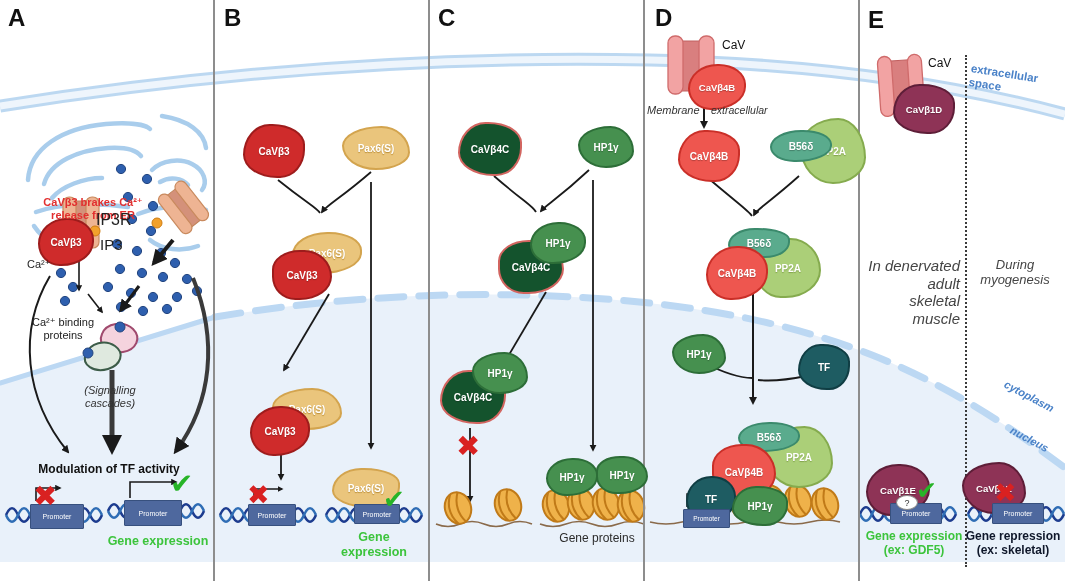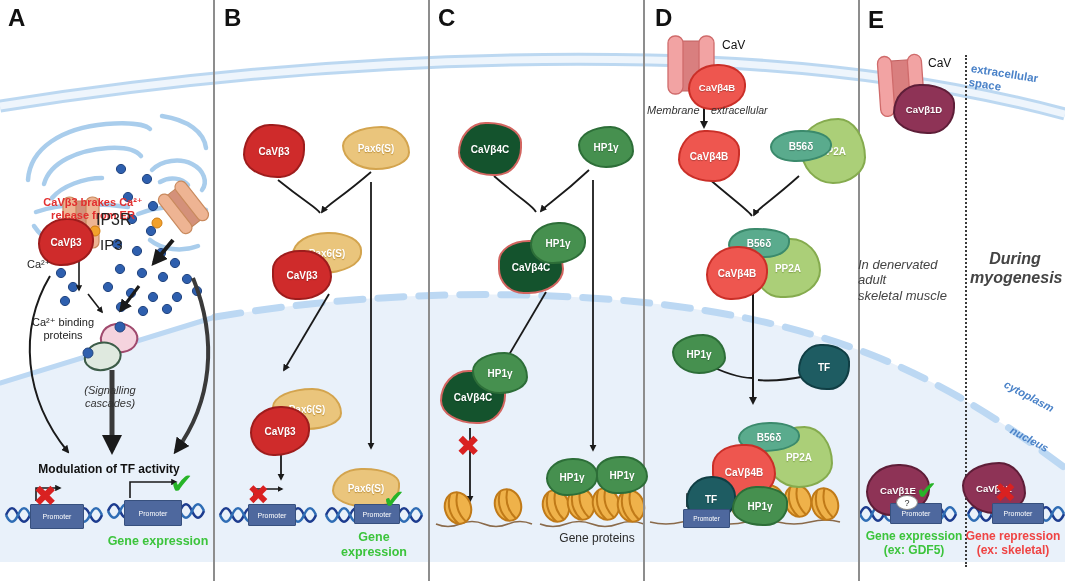--- a/index.html
+++ b/index.html
@@ -30,21 +30,21 @@
             color:#fff;display:flex;align-items:center;justify-content:center;
             font-size:7px;border-radius:1px;}
   .mark{position:absolute;z-index:9;font-weight:900;line-height:1;}
   .cross{color:#d92121;}
   .check{color:#27b427;}
   .qoval{position:absolute;z-index:9;background:#fff;border:1px solid #8a8a8a;border-radius:50%;
          display:flex;align-items:center;justify-content:center;font-size:9px;color:#333;}
   .it{font-style:italic;}
   .bluetxt{color:#4a82c8;font-weight:600;}
   .greentxt{color:#3cc43c;font-weight:bold;}
-  .redtxt{color:#ef4444;font-weight:bold;}
+  .redtxt{color:#0f172a;font-weight:bold;}
 </style>
 </head>
 <body>
 
 <div id="stage">
 
   <svg id="art" width="1065" height="581" viewBox="0 0 1065 581">
     <defs>
       <marker id="ah" viewBox="0 0 10 10" refX="7.5" refY="5" markerWidth="4" markerHeight="4" orient="auto-start-reverse">
         <path d="M0,0 L10,5 L0,10 z" fill="#1a1a1a"></path>
@@ -371,25 +371,25 @@
   </div>
   <div class="promoter" style="left:683px;top:509px;width:45px;height:17px;font-size:6.5px;">
     <span>Promoter</span>
   </div>
 
   <div class="txt" style="left:928px;top:56px;font-size:12px;color:#111;">CaV</div>
   <div class="blob maroon r2" style="left:893px;top:84px;width:58px;height:46px;font-size:9.5px;">
     <span>CaVβ1D</span>
   </div>
   <div class="txt bluetxt" style="left:972px;top:62px;font-size:11.5px;transform:rotate(9deg);transform-origin:left top;">extracellular space</div>
-  <div class="txt it" style="left:858px;top:257px;width:102px;text-align:left;font-size:13px;color:#444;">
+  <div class="txt it" style="left:858px;top:257px;width:102px;text-align:right;font-size:15px;color:#444;">
     <div>In denervated adult</div>
     <div>skeletal muscle</div>
   </div>
-  <div class="txt it" style="left:970px;top:250px;width:90px;text-align:center;font-size:16px;color:#444;font-weight:bold;">
+  <div class="txt it" style="left:970px;top:257px;width:90px;text-align:center;font-size:13px;color:#444;">
     <div>During</div>
     <div>myogenesis</div>
   </div>
   <div class="txt it bluetxt" style="left:1008px;top:378px;font-size:11px;transform:rotate(28deg);transform-origin:left top;">cytoplasm</div>
   <div class="txt it bluetxt" style="left:1014px;top:424px;font-size:11px;transform:rotate(28deg);transform-origin:left top;">nucleus</div>
   <div class="blob maroon r1" style="left:866px;top:464px;width:60px;height:48px;font-size:9.5px;">
     <span>CaVβ1E</span>
   </div>
   <div class="blob maroon r3" style="left:962px;top:462px;width:60px;height:48px;font-size:9.5px;">
     <span>CaVβ1E</span>

